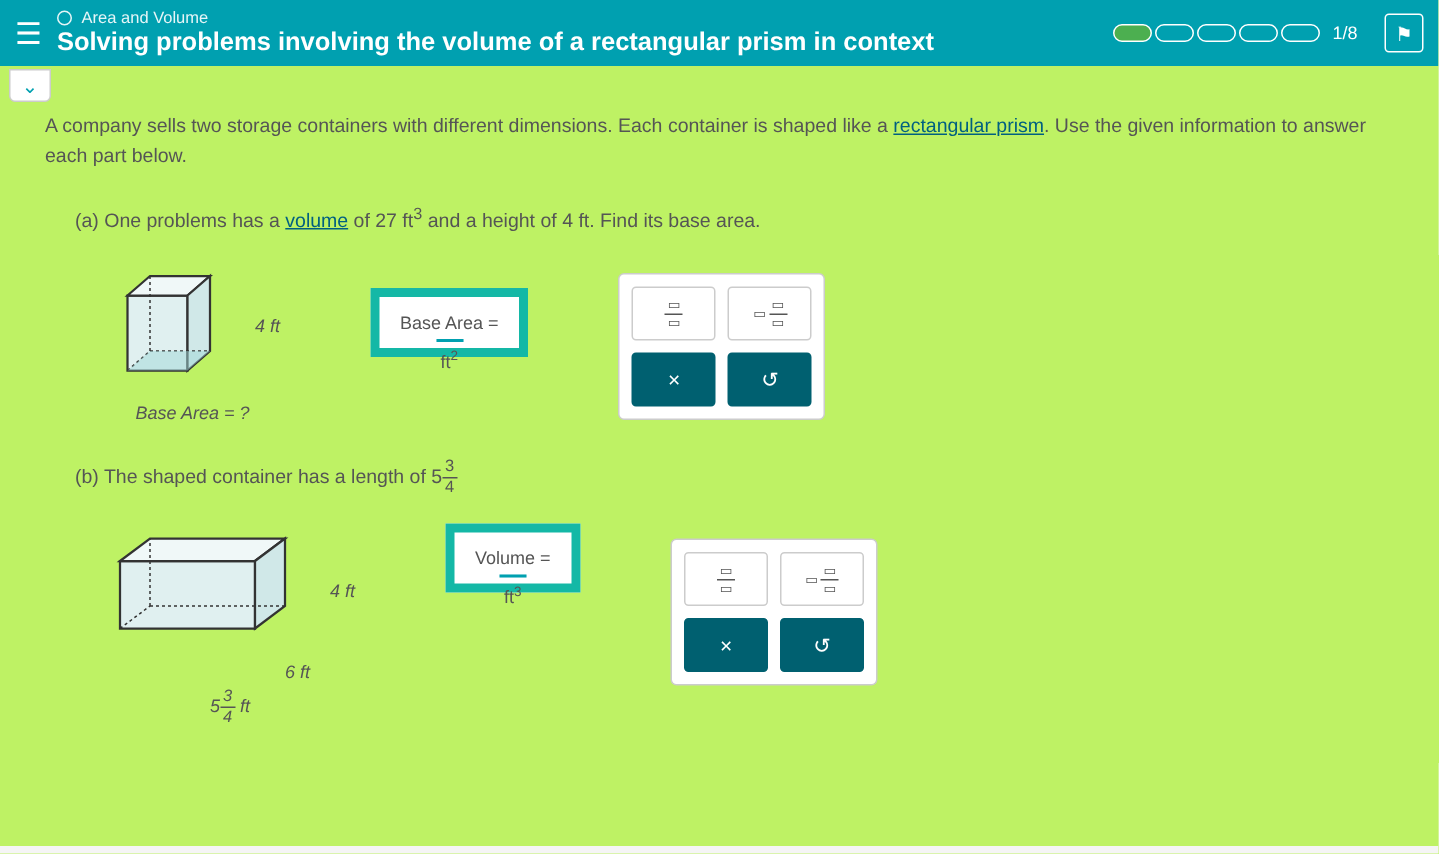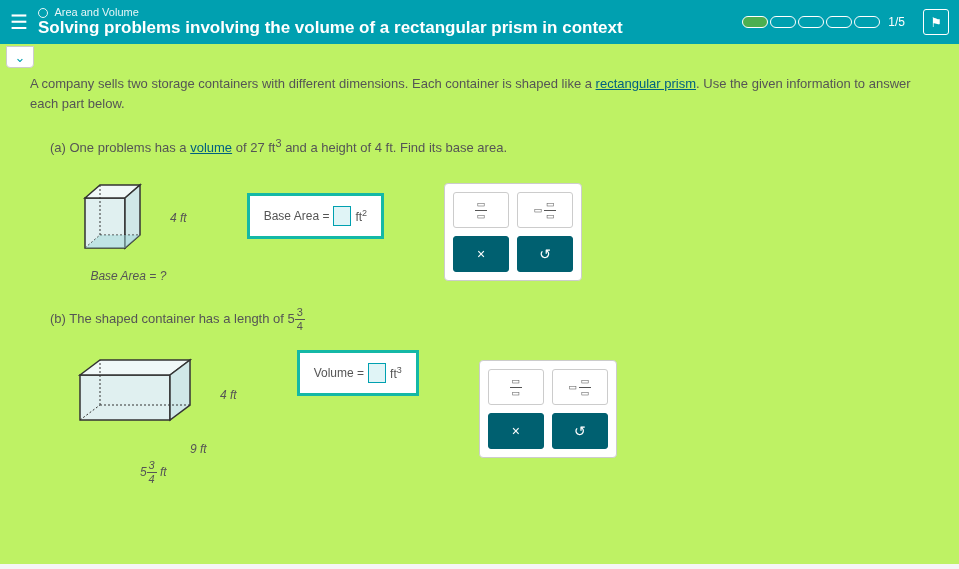--- a/index.html
+++ b/index.html
@@ -18,21 +18,21 @@
 .expand-tab { position: absolute; left: 6px; top: 46px; width: 28px; height: 22px; background: #fff; border: 1px solid #ccc; border-radius: 0 0 4px 4px; display: flex; align-items: center; justify-content: center; color: #00a0b0; cursor: pointer; z-index: 5; }
 .content { background: #bef264; padding: 18px 30px 30px; min-height: 520px; margin-top: 0; }
 .intro { color: #555; line-height: 1.5; margin-top: 12px; }
 .keyword { color: #006080; text-decoration: underline; }
 .part { margin-top: 24px; padding-left: 20px; color: #555; }
 .part-label { margin-bottom: 18px; }
 .work-row { display: flex; align-items: flex-start; gap: 60px; padding-left: 20px; }
 .figure-wrap { text-align: center; font-style: italic; }
 svg.prism { display: block; }
 .dim-label { font-size: 12px; color: #555; }
-.input-box { border: 3px solid #14b8a6; padding: 10px 14px; display: flex; align-items: center; gap: 4px; background: #fff; height: 46px; }
+.input-box { border: 6px solid #14b8a6; padding: 10px 14px; display: flex; align-items: center; gap: 4px; background: #fff; height: 46px; flex-direction: column; }
 .input-box .label { font-size: 12px; color: #555; }
 .answer-field { width: 18px; height: 20px; border: 1px solid #00a0b0; background: #e0f4f6; display: inline-block; }
 .unit { font-size: 12px; color: #555; position: relative; }
 .unit sup { font-size: 9px; }
 .toolbox { border: 1px solid #ccc; border-radius: 4px; padding: 8px; background: #fff; display: grid; grid-template-columns: 56px 56px; gap: 8px; }
 .tool-btn { height: 36px; border: 1px solid #ccc; border-radius: 3px; background: #fff; display: flex; align-items: center; justify-content: center; cursor: pointer; font-size: 14px; }
 .tool-btn.dark { background: #006070; color: #fff; border-color: #006070; }
 .frac-icon { display: inline-flex; flex-direction: column; align-items: center; font-size: 9px; line-height: 1; }
 .frac-icon .bar { width: 12px; height: 1px; background: #555; margin: 1px 0; }
 .frac-inline { display: inline-flex; flex-direction: column; align-items: center; font-size: 11px; line-height: 1; vertical-align: middle; }
@@ -49,21 +49,21 @@
       <span>Area and Volume</span>
     </div>
     <div class="lesson-title">Solving problems involving the volume of a rectangular prism in context</div>
   </div>
   <div class="progress-wrap">
     <span class="seg filled"></span>
     <span class="seg"></span>
     <span class="seg"></span>
     <span class="seg"></span>
     <span class="seg"></span>
-    <span class="score">1/5</span>
+    <span class="score">1/8</span>
   </div>
   <div class="help-btn">
     <span>⚑</span>
   </div>
 </div>
 
 <div class="expand-tab">
   <span>⌄</span>
 </div>
 
@@ -141,21 +141,21 @@
           <svg class="prism" width="140" height="90">
             <polygon points="10,25 100,25 100,70 10,70" fill="#e0f0f0" stroke="#333" stroke-width="1.5"></polygon>
             <polygon points="10,25 30,10 120,10 100,25" fill="#f0f8f8" stroke="#333" stroke-width="1.5"></polygon>
             <polygon points="100,25 120,10 120,55 100,70" fill="#d0e8e8" stroke="#333" stroke-width="1.5"></polygon>
             <line x1="10" y1="70" x2="30" y2="55" stroke="#333" stroke-width="1" stroke-dasharray="2,2"></line>
             <line x1="30" y1="55" x2="120" y2="55" stroke="#333" stroke-width="1" stroke-dasharray="2,2"></line>
             <line x1="30" y1="55" x2="30" y2="10" stroke="#333" stroke-width="1" stroke-dasharray="2,2"></line>
           </svg>
           <span class="dim-label">4 ft</span>
         </div>
-        <div class="dim-label" style="text-align:right;margin-top:2px;padding-right:30px;">9 ft</div>
+        <div class="dim-label" style="text-align:right;margin-top:2px;padding-right:30px;">6 ft</div>
         <div class="dim-label" style="margin-top:4px;">
           <span>5</span><span class="frac-inline">
               <span>3</span>
               <span class="bar"></span>
               <span>4</span>
             </span><span> ft</span>
         </div>
       </div>
 
       <div class="input-box" style="">

